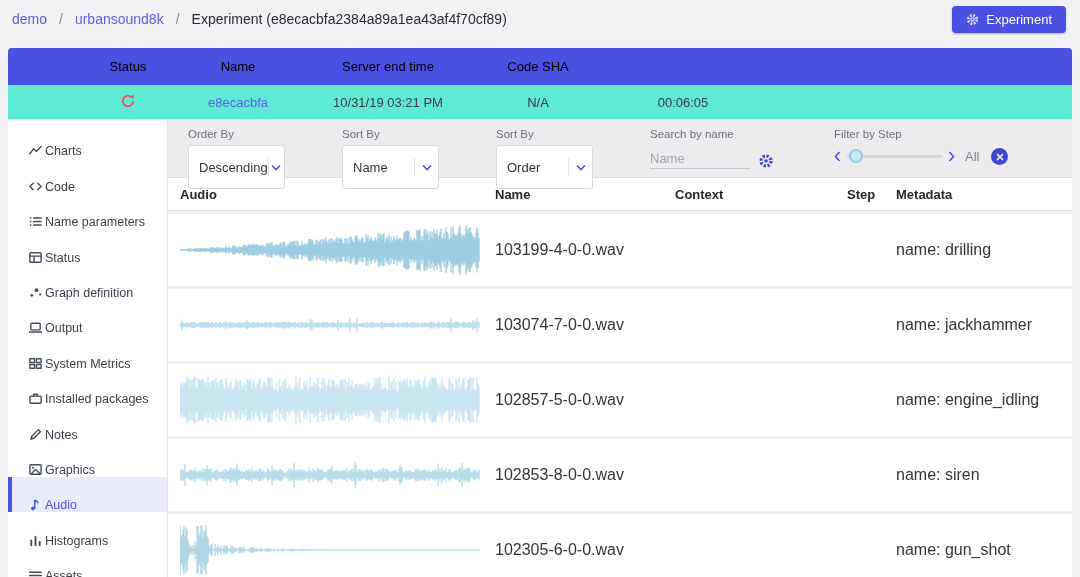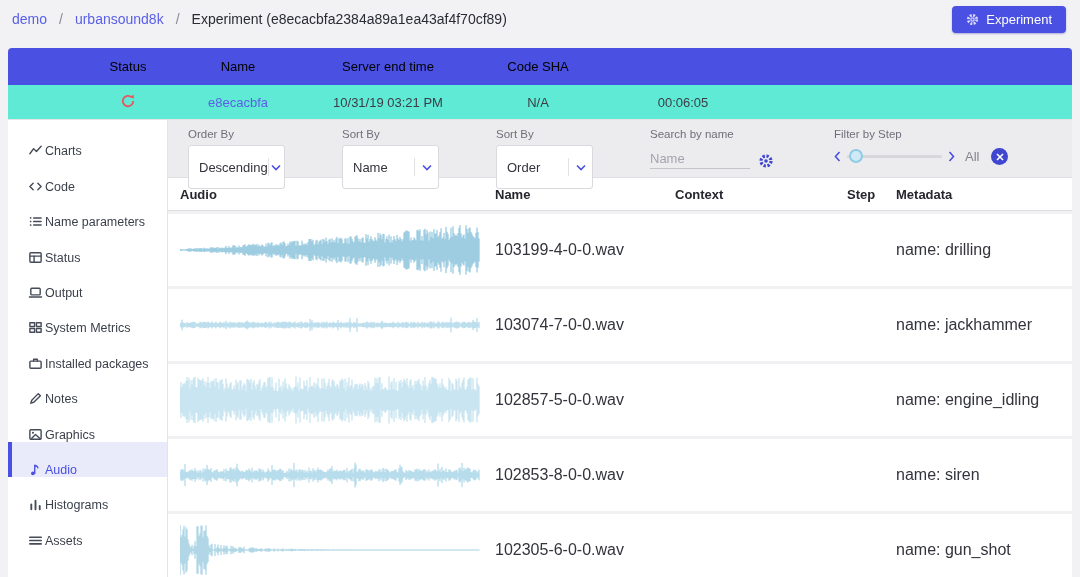--- a/index.html
+++ b/index.html
@@ -158,20 +158,28 @@
       <div class="side-item">
         <svg class="icon16" viewBox="0 0 16 16">
             <rect x="2" y="3" width="12" height="10" rx="1"></rect>
             <line x1="2" y1="6.5" x2="14" y2="6.5"></line>
             <line x1="6.5" y1="6.5" x2="6.5" y2="13"></line>
           </svg>
         <span>Status</span>
         </div>
       <div class="side-item">
         <svg class="icon16" viewBox="0 0 16 16">
+            <circle class="fil" cx="4" cy="11" r="1.5"></circle>
+            <circle class="fil" cx="9" cy="5.5" r="2"></circle>
+            <circle class="fil" cx="13" cy="10" r="1.2"></circle>
+          </svg>
+        <span>Graph definition</span>
+        </div>
+      <div class="side-item">
+        <svg class="icon16" viewBox="0 0 16 16">
             <rect x="3" y="3.5" width="10" height="7" rx="1"></rect>
             <line x1="1.5" y1="12.8" x2="14.5" y2="12.8"></line>
           </svg>
         <span>Output</span>
         </div>
       <div class="side-item">
         <svg class="icon16" viewBox="0 0 16 16">
             <rect x="2" y="3" width="5" height="4"></rect>
             <rect x="9" y="3" width="5" height="4"></rect>
             <rect x="2" y="9" width="5" height="4"></rect>

